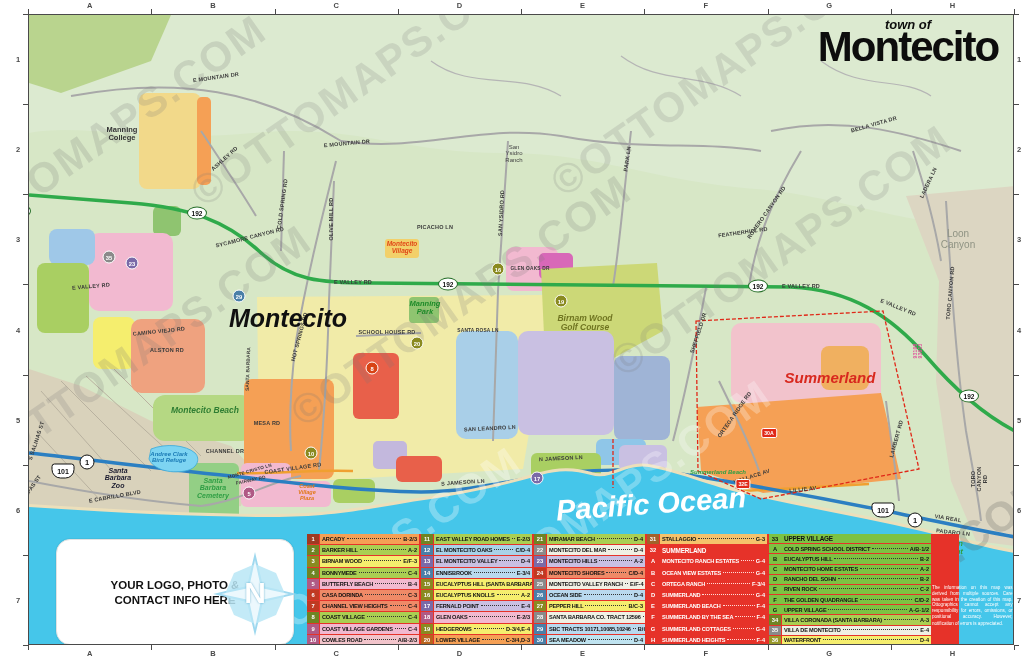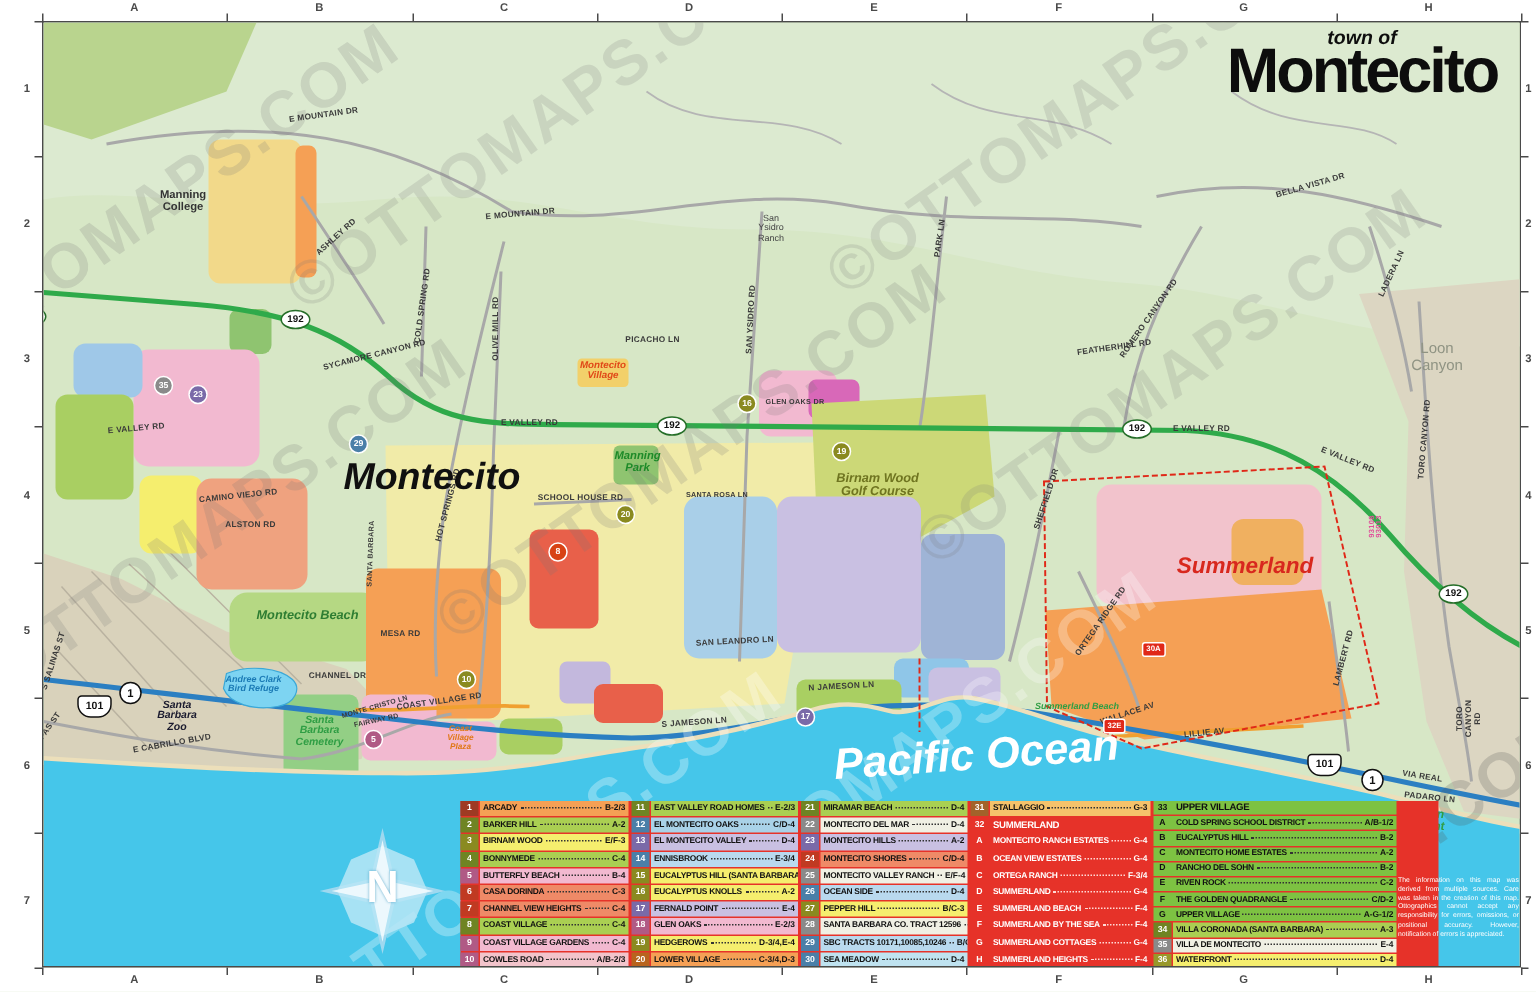--- a/index.html
+++ b/index.html
@@ -242,20 +242,24 @@
         <div class="badge round" style="left: 532px; top: 286px; background: rgb(138, 138, 32);">19</div>
         <div class="badge rect" style="left: 714px; top: 469px; background: rgb(224, 40, 24);">32E</div>
         <div class="badge rect" style="left: 740px; top: 418px; background: rgb(224, 40, 24);">30A</div>
       </div>
 
     <div class="title-block">
       <div class="title-prefix">town of</div>
       <div class="title-main">Montecito</div>
     </div>
 
+    <div class="logo-box">
+      <div>YOUR LOGO, PHOTO &amp;</div>
+      <div>CONTACT INFO HERE</div>
+    </div>
 
     <div class="compass">
       <svg viewBox="0 0 86 86" width="86" height="86">
         <polygon points="43,1 51,35 85,43 51,51 43,85 35,51 1,43 35,35" fill="#9ed8ef"></polygon>
         <polygon points="43,13 64,22 73,43 64,64 43,73 22,64 13,43 22,22" fill="#b9e6f6" opacity=".85"></polygon>
         <polygon points="43,9 49,37 77,43 49,49 43,77 37,49 9,43 37,37" fill="#ffffff" opacity=".75"></polygon>
       </svg>
       <div class="compass-n">N</div>
     </div>
 

